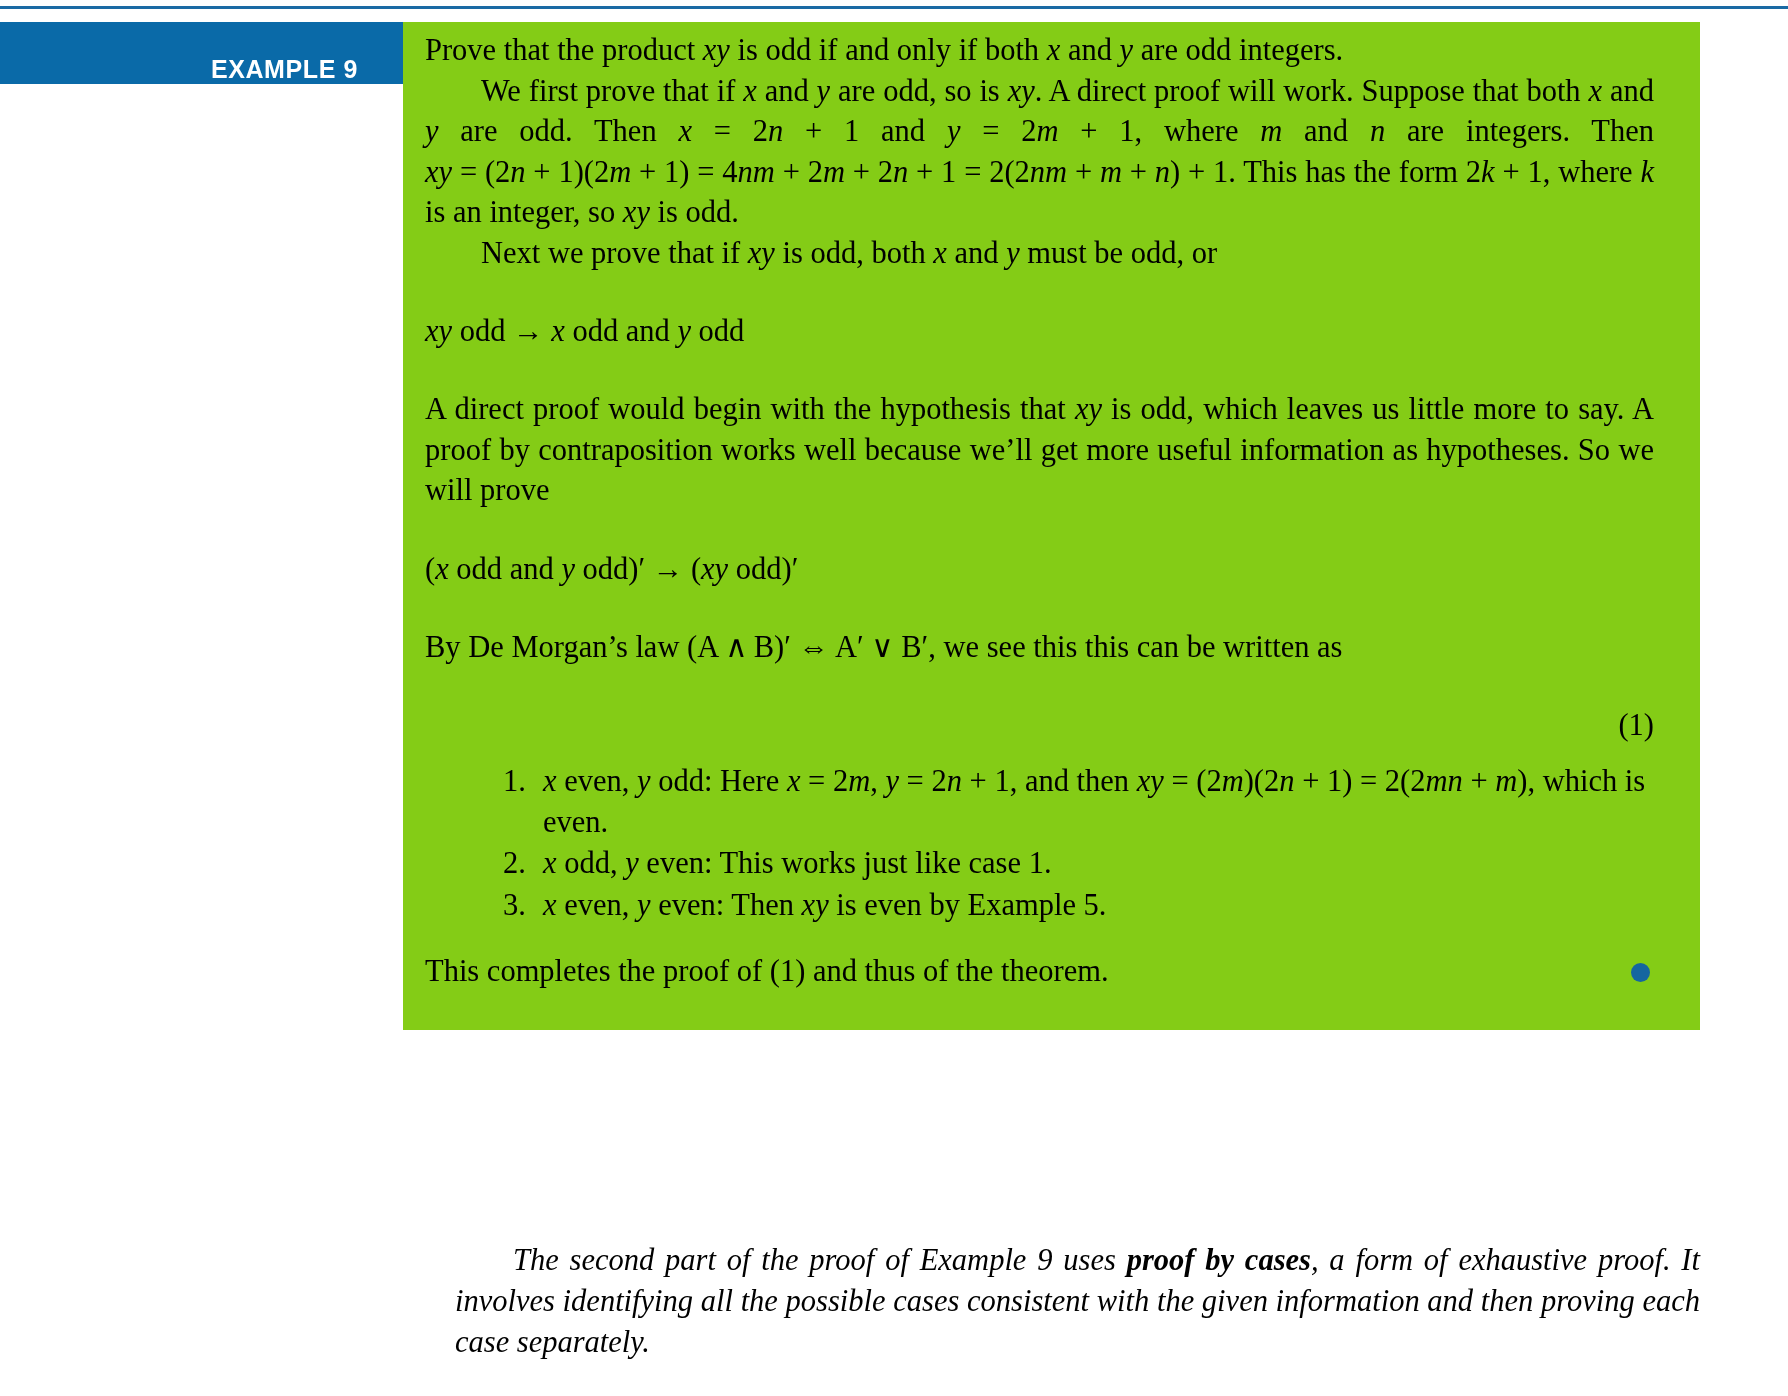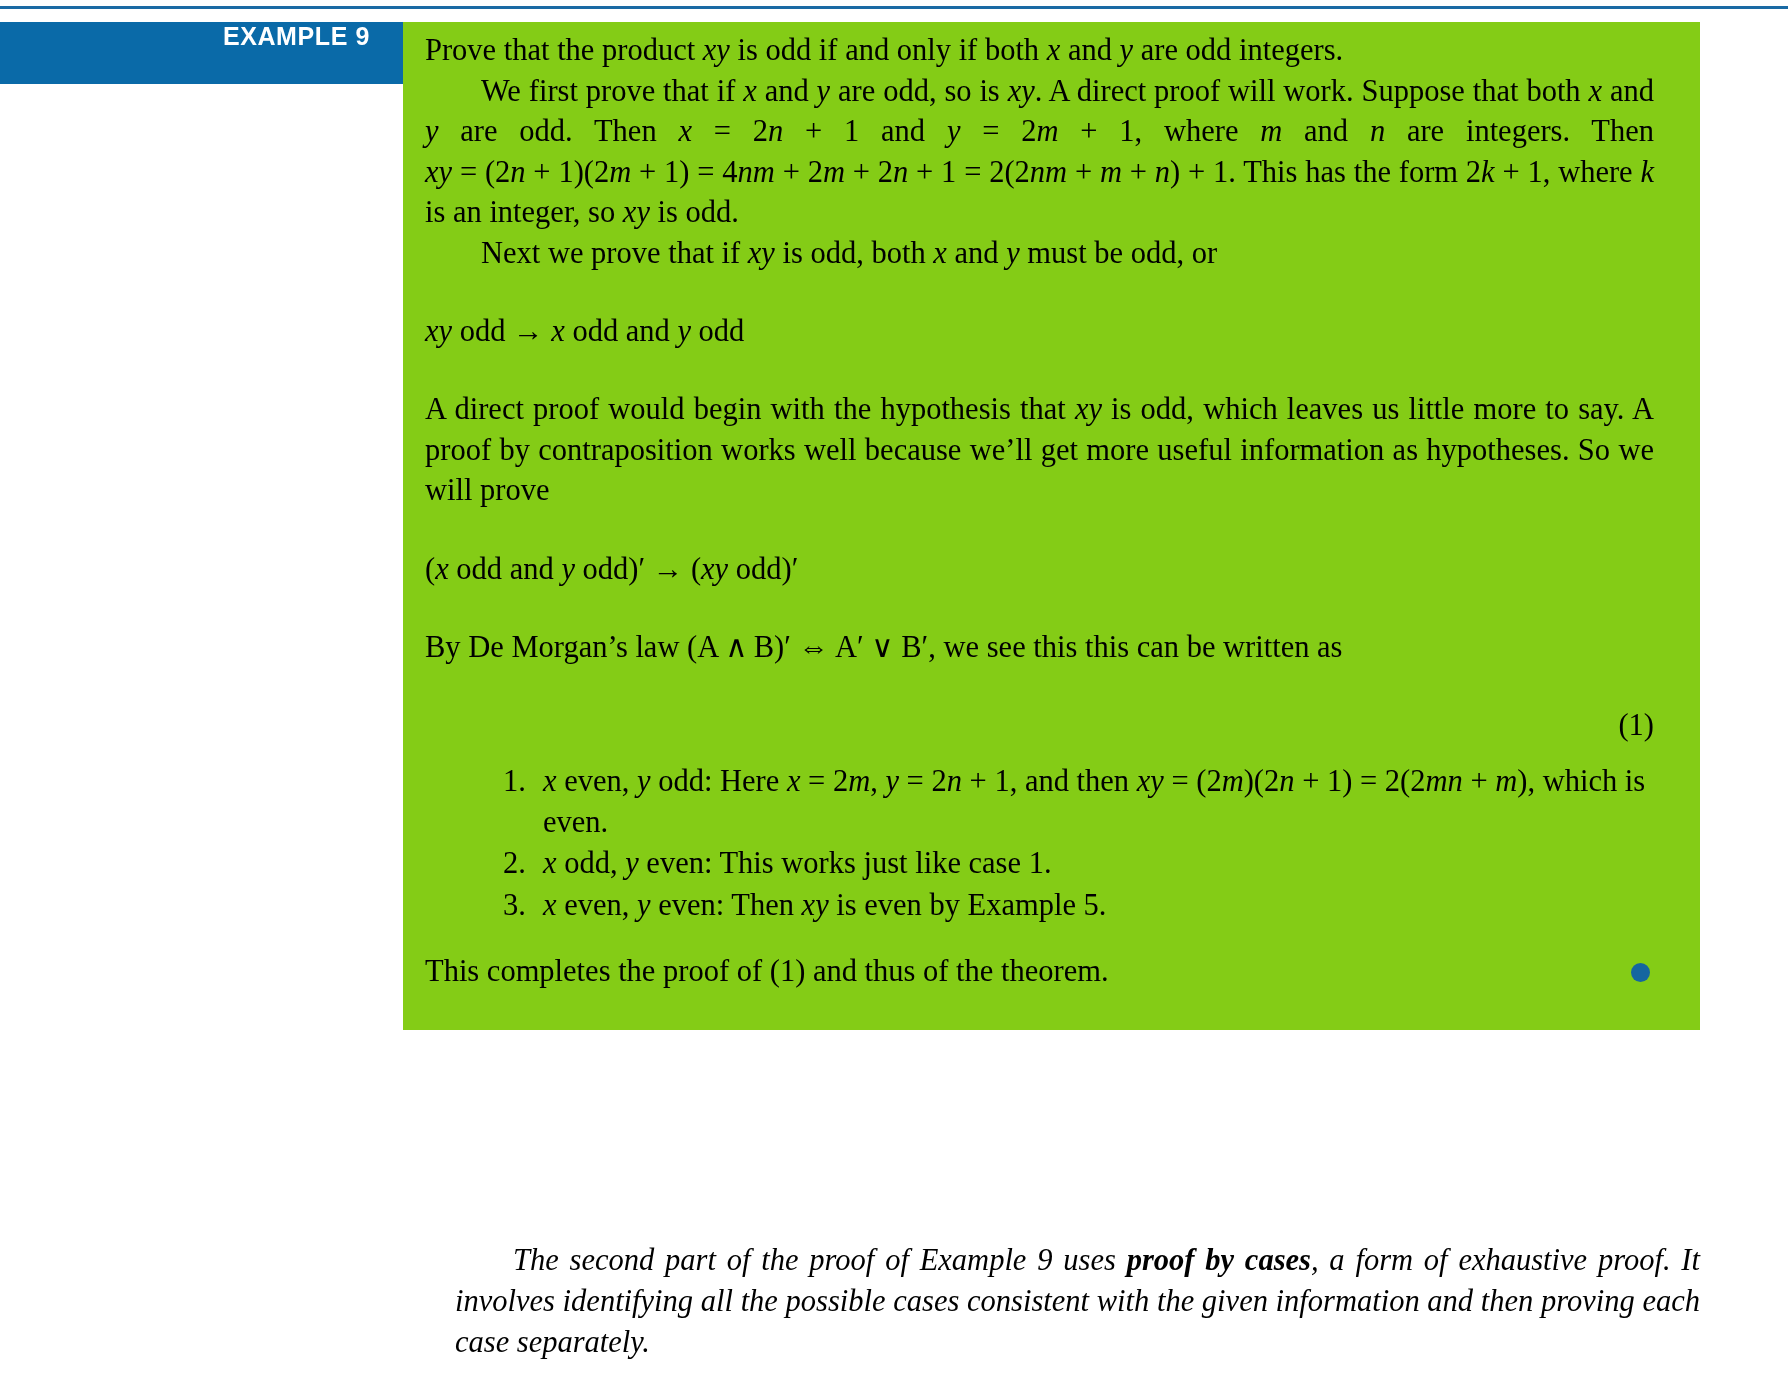--- a/index.html
+++ b/index.html
@@ -45,23 +45,23 @@
     display: flex;
     align-items: flex-start;
   }
 
   .example-tab {
     width: 403px;
     height: 62px;
     background: #0a6aa8;
     box-sizing: border-box;
     display: flex;
-    align-items: flex-start;
+    align-items: flex-end;
     justify-content: flex-end;
-    padding-right: 33px;
+    padding-right: 45px;
     flex: 0 0 auto;
   }
   .example-tab .label {
     font-family: "Liberation Sans", "DejaVu Sans", sans-serif;
     font-weight: bold;
     font-size: 25px;
     letter-spacing: 0.6px;
     color: #ffffff;
   }
 

